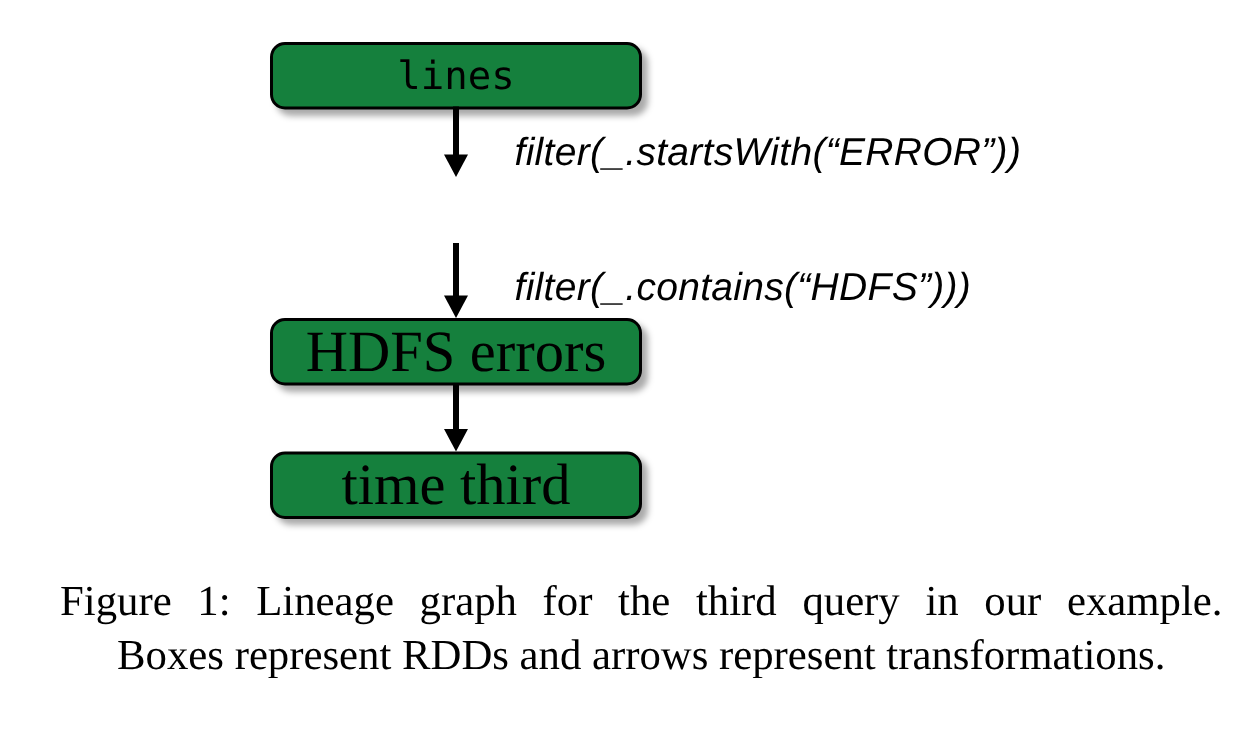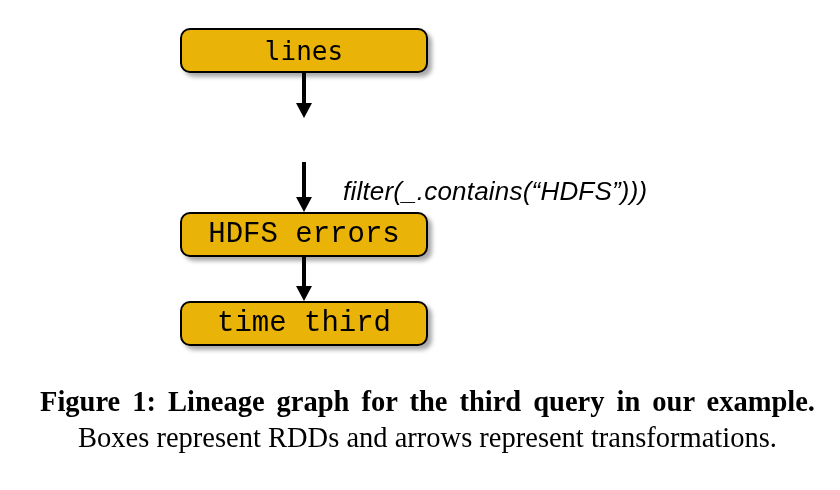--- a/index.html
+++ b/index.html
@@ -13,31 +13,31 @@
   }
   .diagram { position: absolute; left: 0; top: 0; width: 840px; height: 370px; }
 
   
   .node {
     position: absolute;
     left: 180px;
     width: 248px;
     height: 45px;
     box-sizing: border-box;
-    background: #eab308;
+    background: #15803d;
     border: 2.5px solid #000000;
     border-radius: 10px;
     box-shadow: 4px 4px 4px #aaaaaa;
     display: flex;
     align-items: center;
     justify-content: center;
   }
   .node .label {
-    font-family: Liberation Mono, monospace;
-    font-size: 29px;
+    font-family: Liberation Serif, serif;
+    font-size: 39px;
     line-height: 1;
     white-space: nowrap;
   }
   .node.mono .label {
     font-family: "DejaVu Sans Mono", monospace;
     font-size: 26px;
   }
 
   
   .arrow-shaft {
@@ -76,40 +76,40 @@
     top: 384px;
     width: 775px;
     font-family: "Liberation Serif", serif;
     font-size: 28.5px;
     line-height: 36px;
     color: #000000;
   }
   .caption .line1 {
     text-align: justify;
     text-align-last: justify;
-    font-weight: bold;
   }
   .caption .line2 {
     text-align: center;
     white-space: nowrap;
   }
 </style>
 </head>
 <body>
 
 <div class="page">
 
   <div class="diagram">
 
     <div class="node mono" style="top:28px">
       <span class="label">lines</span>
     </div>
 
     <div class="arrow-shaft" style="top:71px;height:33px"></div>
     <div class="arrow-head" style="top:103px"></div>
+    <div class="edge-label" style="top:85px">filter(_.startsWith(“ERROR”))</div>
 
 
     <div class="arrow-shaft" style="top:162px;height:36px"></div>
     <div class="arrow-head" style="top:197px"></div>
     <div class="edge-label" style="top:175px">filter(_.contains(“HDFS”)))</div>
 
     <div class="node" style="top:212px">
       <span class="label">HDFS errors</span>
     </div>
 

